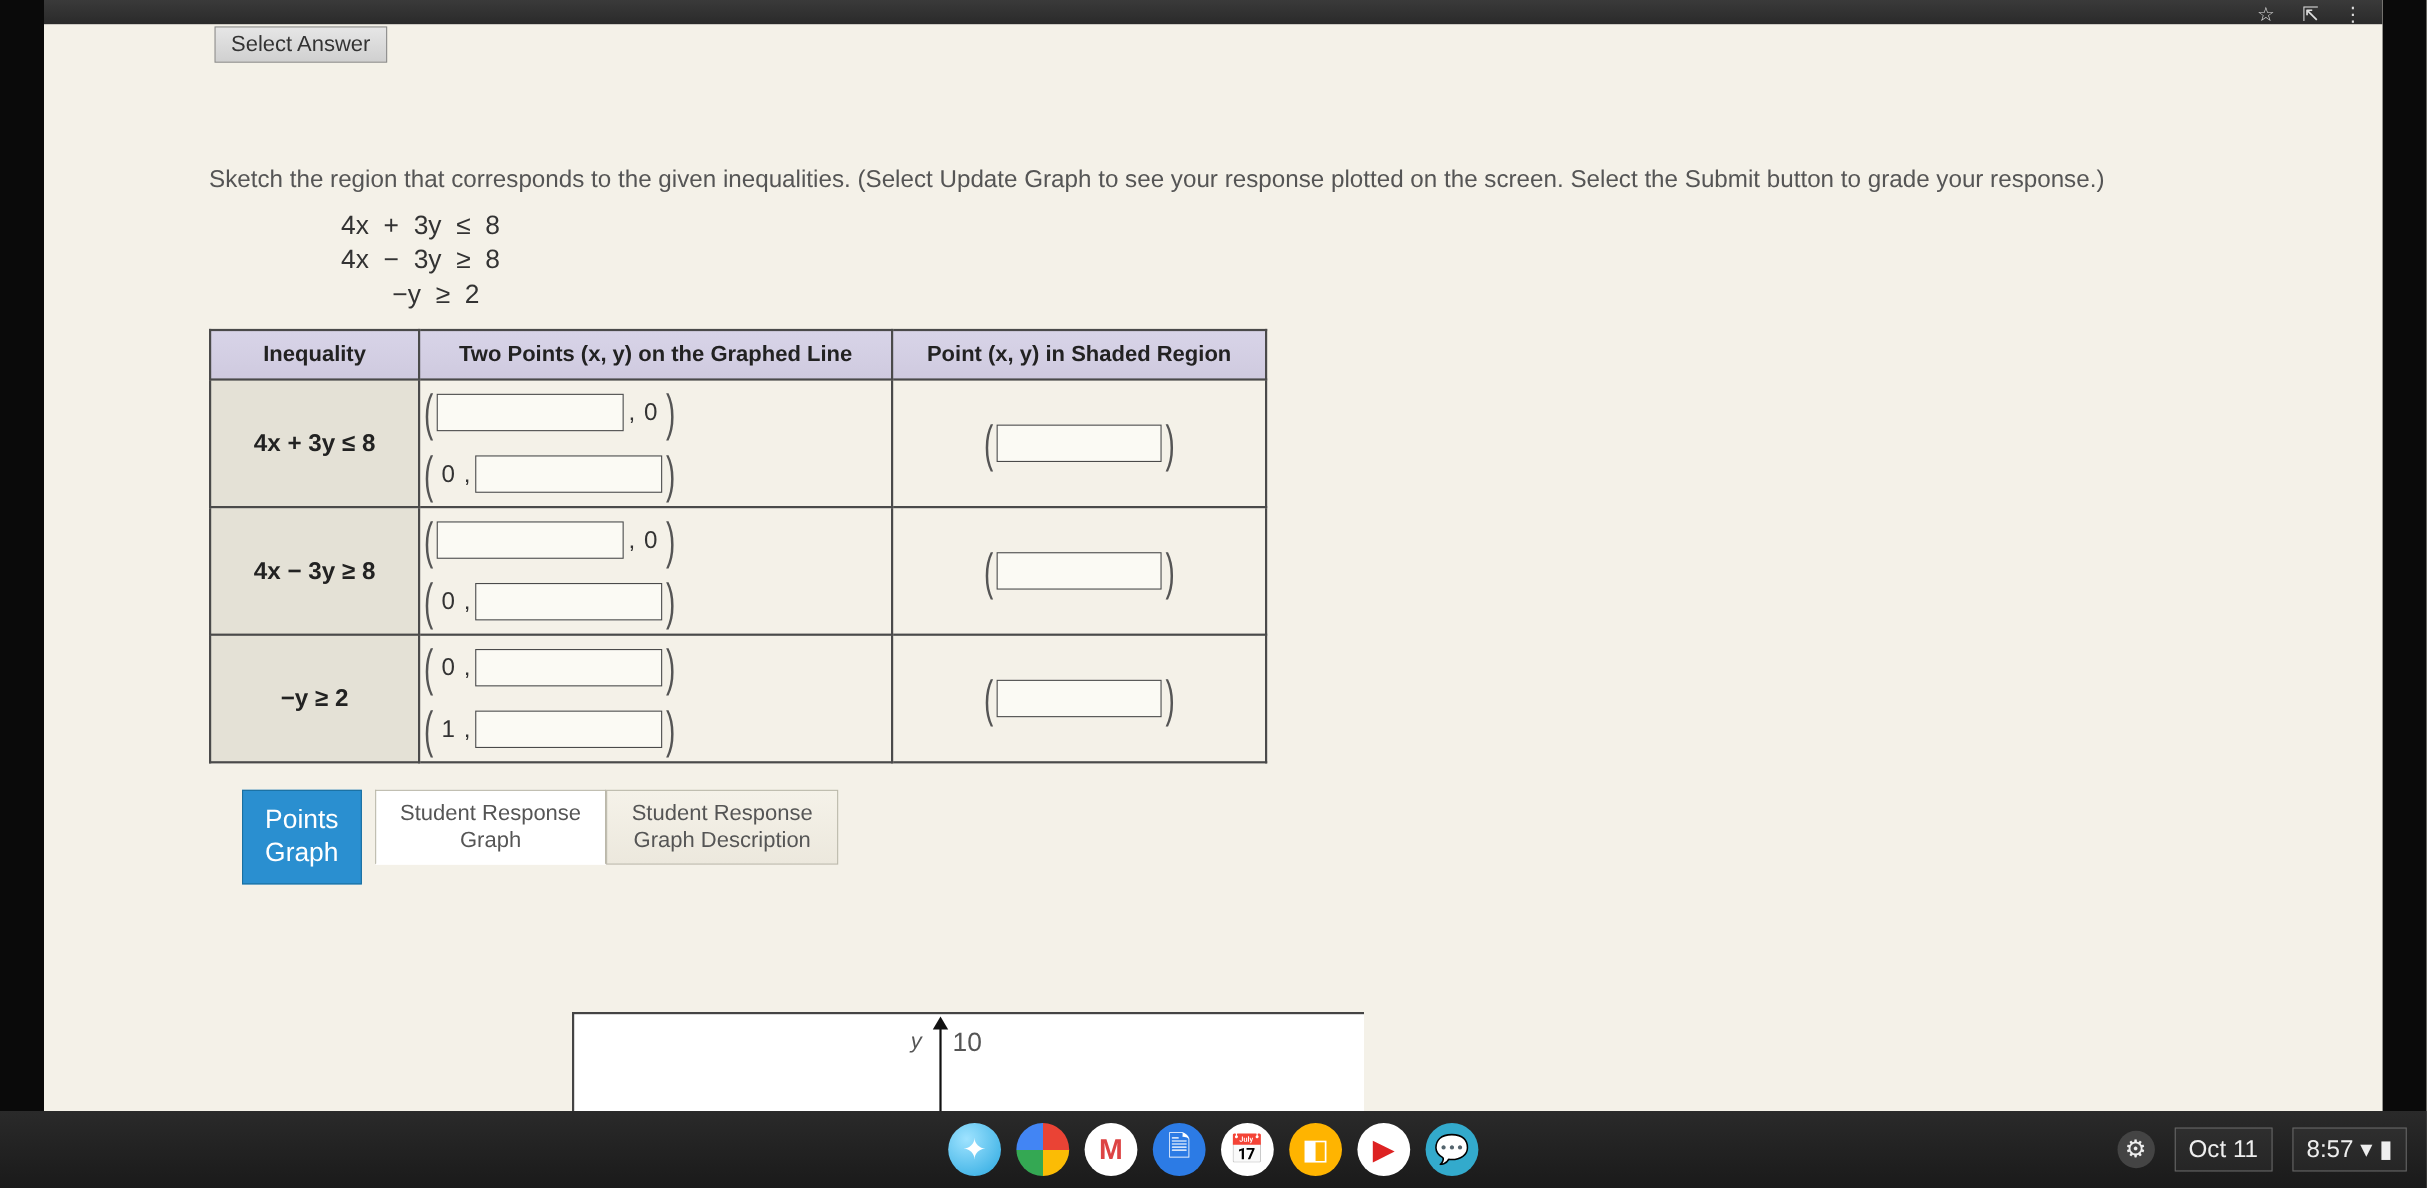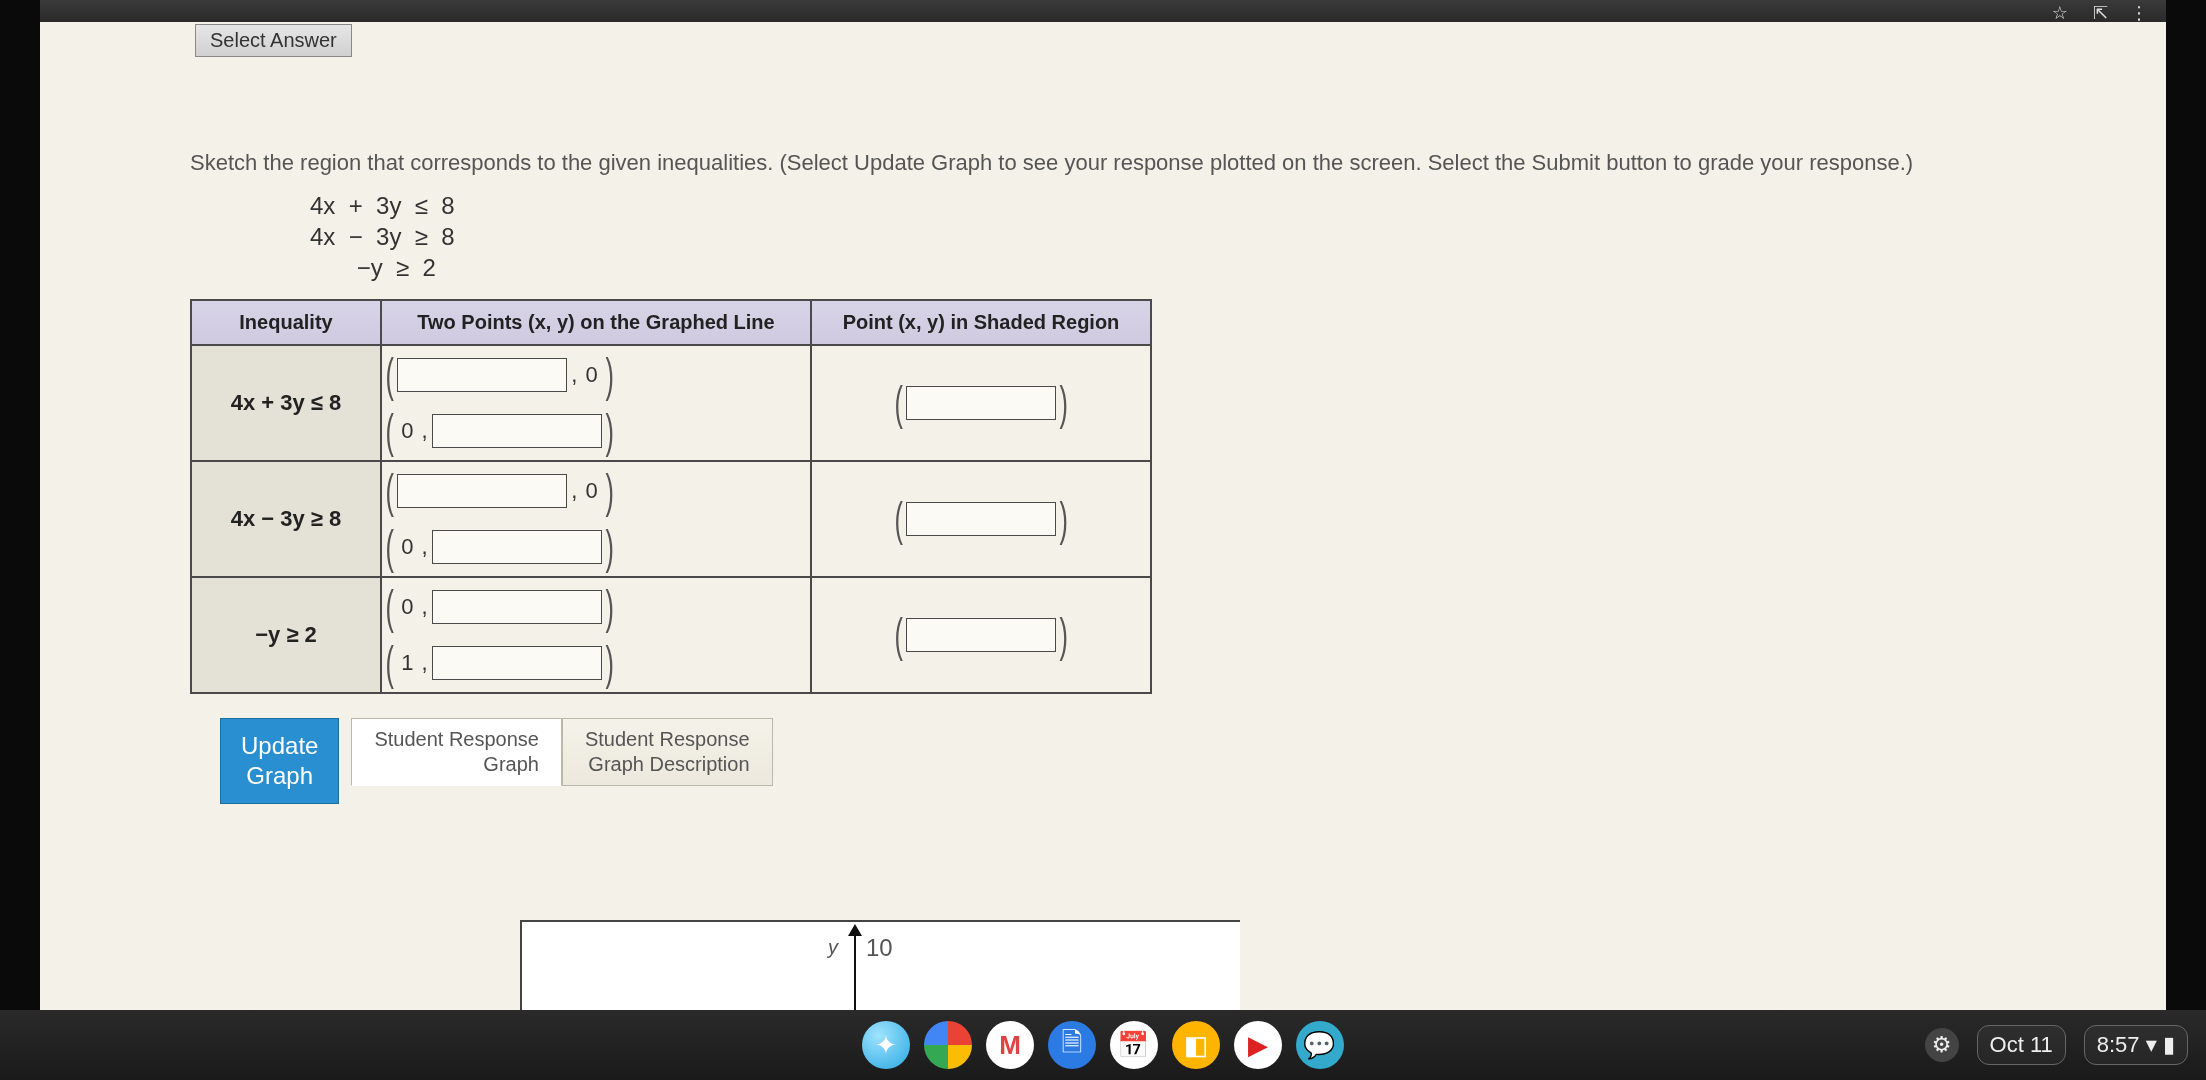--- a/index.html
+++ b/index.html
@@ -164,21 +164,21 @@
     text-align: center;
     line-height: 1.25;
     cursor: pointer;
   }
   .tab {
     background: linear-gradient(#f5f2e9,#ece8dd);
     border: 1px solid #bbb8aa;
     font-size: 20px;
     color: #555;
     padding: 8px 22px;
-    text-align: right;
+    text-align: center;
     line-height: 1.25;
     cursor: pointer;
   }
   .tab.sel { background: #fff; border-bottom-color:#fff; }
 
   .graph-area {
     position: absolute;
     left: 330px; bottom: 0;
     width: 720px; height: 90px;
     border-top: 2px solid #444;
@@ -206,21 +206,21 @@
   .taskbar .tb-icon {
     width: 48px; height: 48px; border-radius: 50%;
     display:flex; align-items:center; justify-content:center;
     font-size: 26px; color:#fff;
   }
   .taskbar .right {
     position: absolute; right: 18px; top: 0; bottom:0;
     display:flex; align-items:center; gap:18px; color:#eee; font-size:22px;
   }
   .pill {
-    border:1px solid #666; border-radius:12px; padding: 6px 12px; color:#eee; font-size:22px; background:rgba(255,255,255,0.04);
+    border:1px solid #666; border-radius:0; padding: 6px 12px; color:#eee; font-size:22px; background:rgba(255,255,255,0.04);
   }
 </style>
 </head>
 <body>
 
 <div class="screen">
   <div class="browser-chrome">
     <span class="star">☆</span>
     <span class="icon-r">⇱</span>
     <span class="icon-r2">⋮</span>
@@ -320,21 +320,21 @@
                 <span class="paren">(</span>
                 <input type="text" class="num-input sm" style="">
                 <span class="paren">)</span>
               </div>
             </td>
           </tr>
         </tbody>
     </table>
 
     <div class="graph-ctrl">
-      <button class="update-btn" style="white-space:pre-line;">Update
+      <button class="update-btn" style="white-space:pre-line;">Points
 Graph</button>
       <div style="width:12px"></div>
       <div class="tab sel" style="white-space:pre-line;">Student Response
 Graph</div>
       <div class="tab" style="white-space:pre-line;">Student Response
 Graph Description</div>
     </div>
 
     <div class="graph-area">
       <div class="yaxis"></div>

